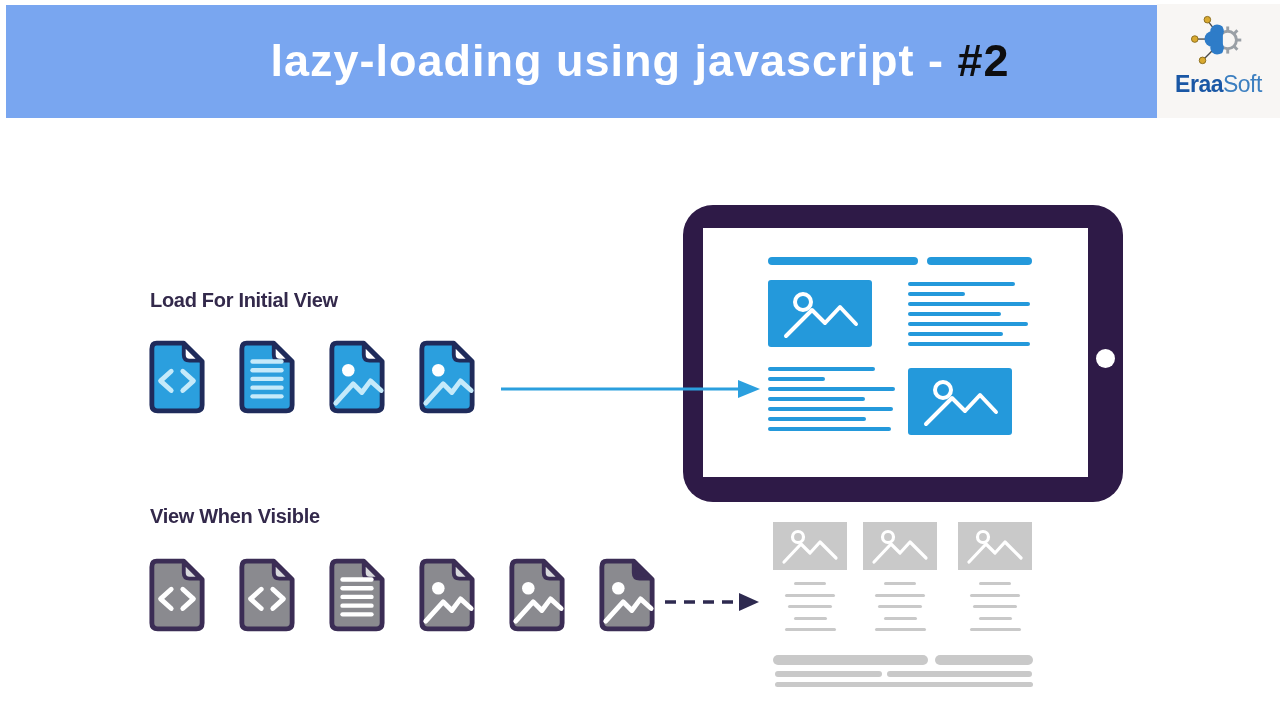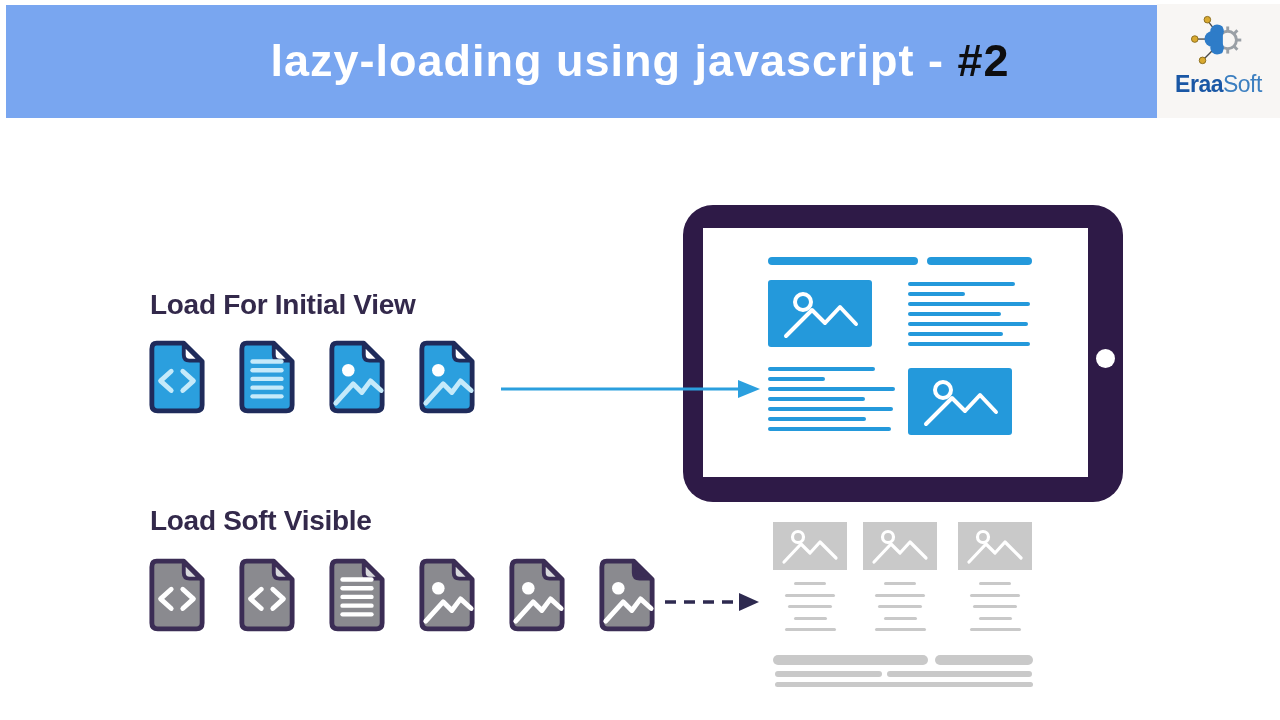--- a/index.html
+++ b/index.html
@@ -17,21 +17,21 @@
   
   .logo-box{position:absolute;left:1157px;top:4px;width:123px;height:114px;
             background:var(--logo-bg);display:flex;flex-direction:column;
             align-items:center;justify-content:flex-start;}
   .logo-mark{width:62px;height:58px;margin-top:8px;}
   .logo-text{font-size:23px;line-height:24px;margin-top:2px;letter-spacing:-0.5px;}
   .logo-eraa{font-weight:800;color:var(--logo-blue-bold);}
   .logo-soft{font-weight:400;color:var(--logo-blue-light);}
 
   
-  .section-label{position:absolute;left:150px;font-size:28px;font-weight:700;
+  .section-label{position:absolute;left:150px;font-size:20px;font-weight:700;
                  letter-spacing:-0.3px;color:var(--heading-text);}
   .label-initial{top:289px;}
   .label-visible{top:505px;}
 
   
   .file-row{position:absolute;left:148px;display:flex;gap:32px;}
   .row-initial{top:339px;}
   .row-visible{top:557px;}
   .file-wrap{display:block;}
   .file-icon{width:58px;height:76px;display:block;}
@@ -208,21 +208,21 @@
       <div class="s-img s-img-br">
         <svg viewBox="0 0 104 67">
           <circle class="c-ring" cx="35" cy="22" r="8"></circle>
           <polyline class="c-stroke" points="18,56 44,30 57,43 72,27 88,44"></polyline>
         </svg>
       </div>
     </div>
     <div class="home-button"></div>
   </div>
 
-  <div class="section-label label-visible">Load Soft Visible</div>
+  <div class="section-label label-visible">View When Visible</div>
   <div class="file-row row-visible theme-gray">
       <span class="file-wrap">
         <svg class="file-icon" viewBox="0 0 60 78">
     <path class="f-body" d="M9 4 L37 4 L56 23 L56 68 Q56 74 50 74 L10 74 Q4 74 4 68 L4 10 Q4 4 9 4 Z"></path>
     <path class="f-fold" d="M37 5 L37 16 Q37 22 43 22 L54 22 Z"></path>
           <polyline class="g-stroke" points="24,33 13,43 24,53"></polyline>
           <polyline class="g-stroke" points="36,33 47,43 36,53"></polyline>
         </svg>
       </span>
       <span class="file-wrap">

